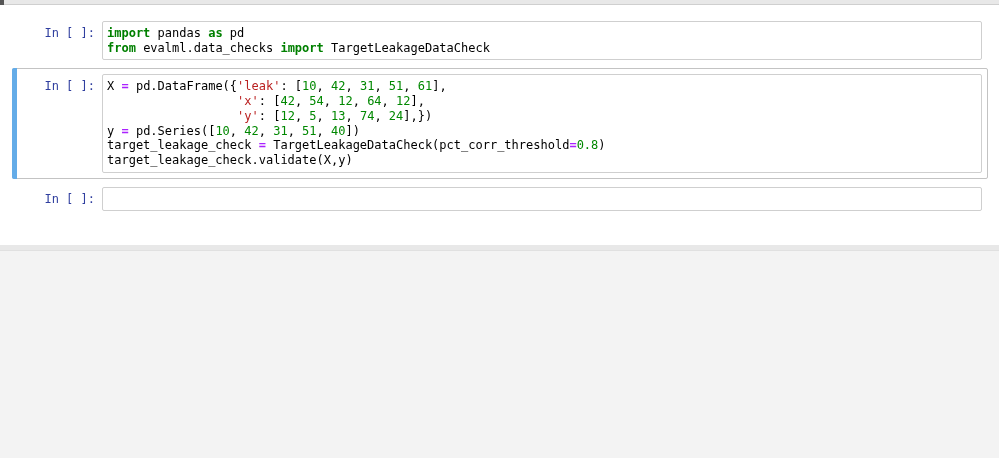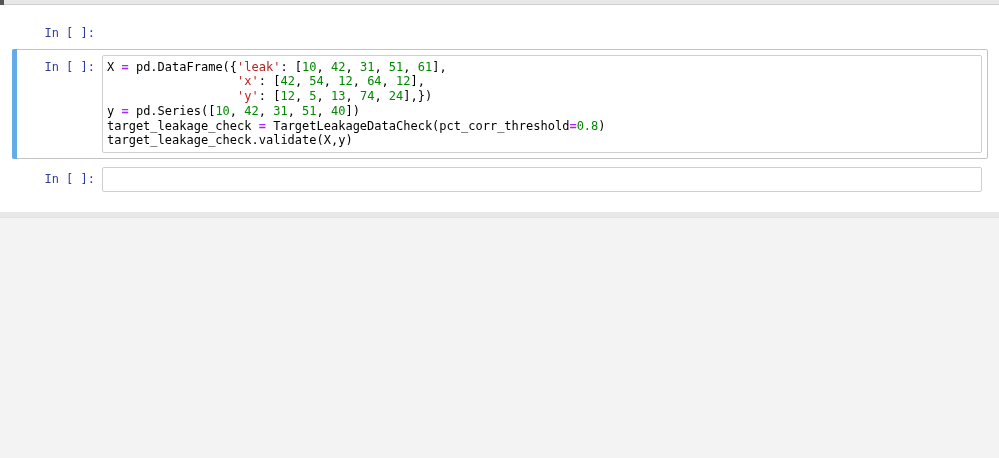--- a/index.html
+++ b/index.html
@@ -17,21 +17,21 @@
     border-bottom: 1px solid #cfcfcf;
     position: relative;
   }
   .corner-mark {
     position: absolute; left: 0; top: 0;
     width: 4px; height: 5px; background: #555;
   }
   .notebook {
     flex: 0 0 auto;
     background: var(--notebook-bg, #fff);
-    padding: 10px 11px 14px 12px;
+    padding: 10px 11px 28px 12px;
   }
   .cell {
     position: relative;
     display: flex; align-items: flex-start;
     border: 1px solid transparent;
     border-radius: 2px;
     padding: 5px;
     margin-top: 2px;
   }
   .cell:first-child { margin-top: 0; }
@@ -87,20 +87,23 @@
 <body>
 
 <div class="screen">
   <div class="top-strip">
     <div class="corner-mark"></div>
   </div>
   <div class="notebook">
     <div id="cell-list">
   <div class="cell">
     <div class="prompt">In [ ]:</div>
+    <div class="editor">
+      <pre class="code"><div class="line"><span class="tk-kw">import</span><span class="tk-pl"> pandas </span><span class="tk-kw">as</span><span class="tk-pl"> pd</span></div><div class="line"><span class="tk-kw">from</span><span class="tk-pl"> evalml.data_checks </span><span class="tk-kw">import</span><span class="tk-pl"> TargetLeakageDataCheck</span></div></pre>
+    </div>
   </div>
 
   <div class="cell selected">
     <div class="prompt">In [ ]:</div>
     <div class="editor">
       <pre class="code"><div class="line"><span class="tk-pl">X </span><span class="tk-op">=</span><span class="tk-pl"> pd.DataFrame({</span><span class="tk-str">'leak'</span><span class="tk-pl">: [</span><span class="tk-num">10</span><span class="tk-pl">, </span><span class="tk-num">42</span><span class="tk-pl">, </span><span class="tk-num">31</span><span class="tk-pl">, </span><span class="tk-num">51</span><span class="tk-pl">, </span><span class="tk-num">61</span><span class="tk-pl">],</span></div><div class="line"><span class="tk-pl">                  </span><span class="tk-str">'x'</span><span class="tk-pl">: [</span><span class="tk-num">42</span><span class="tk-pl">, </span><span class="tk-num">54</span><span class="tk-pl">, </span><span class="tk-num">12</span><span class="tk-pl">, </span><span class="tk-num">64</span><span class="tk-pl">, </span><span class="tk-num">12</span><span class="tk-pl">],</span></div><div class="line"><span class="tk-pl">                  </span><span class="tk-str">'y'</span><span class="tk-pl">: [</span><span class="tk-num">12</span><span class="tk-pl">, </span><span class="tk-num">5</span><span class="tk-pl">, </span><span class="tk-num">13</span><span class="tk-pl">, </span><span class="tk-num">74</span><span class="tk-pl">, </span><span class="tk-num">24</span><span class="tk-pl">],})</span></div><div class="line"><span class="tk-pl">y </span><span class="tk-op">=</span><span class="tk-pl"> pd.Series([</span><span class="tk-num">10</span><span class="tk-pl">, </span><span class="tk-num">42</span><span class="tk-pl">, </span><span class="tk-num">31</span><span class="tk-pl">, </span><span class="tk-num">51</span><span class="tk-pl">, </span><span class="tk-num">40</span><span class="tk-pl">])</span></div><div class="line"><span class="tk-pl">target_leakage_check </span><span class="tk-op">=</span><span class="tk-pl"> TargetLeakageDataCheck(pct_corr_threshold</span><span class="tk-op">=</span><span class="tk-num">0.8</span><span class="tk-pl">)</span></div><div class="line"><span class="tk-pl">target_leakage_check.validate(X,y)</span></div></pre>
     </div>
   </div>
 
   <div class="cell">

